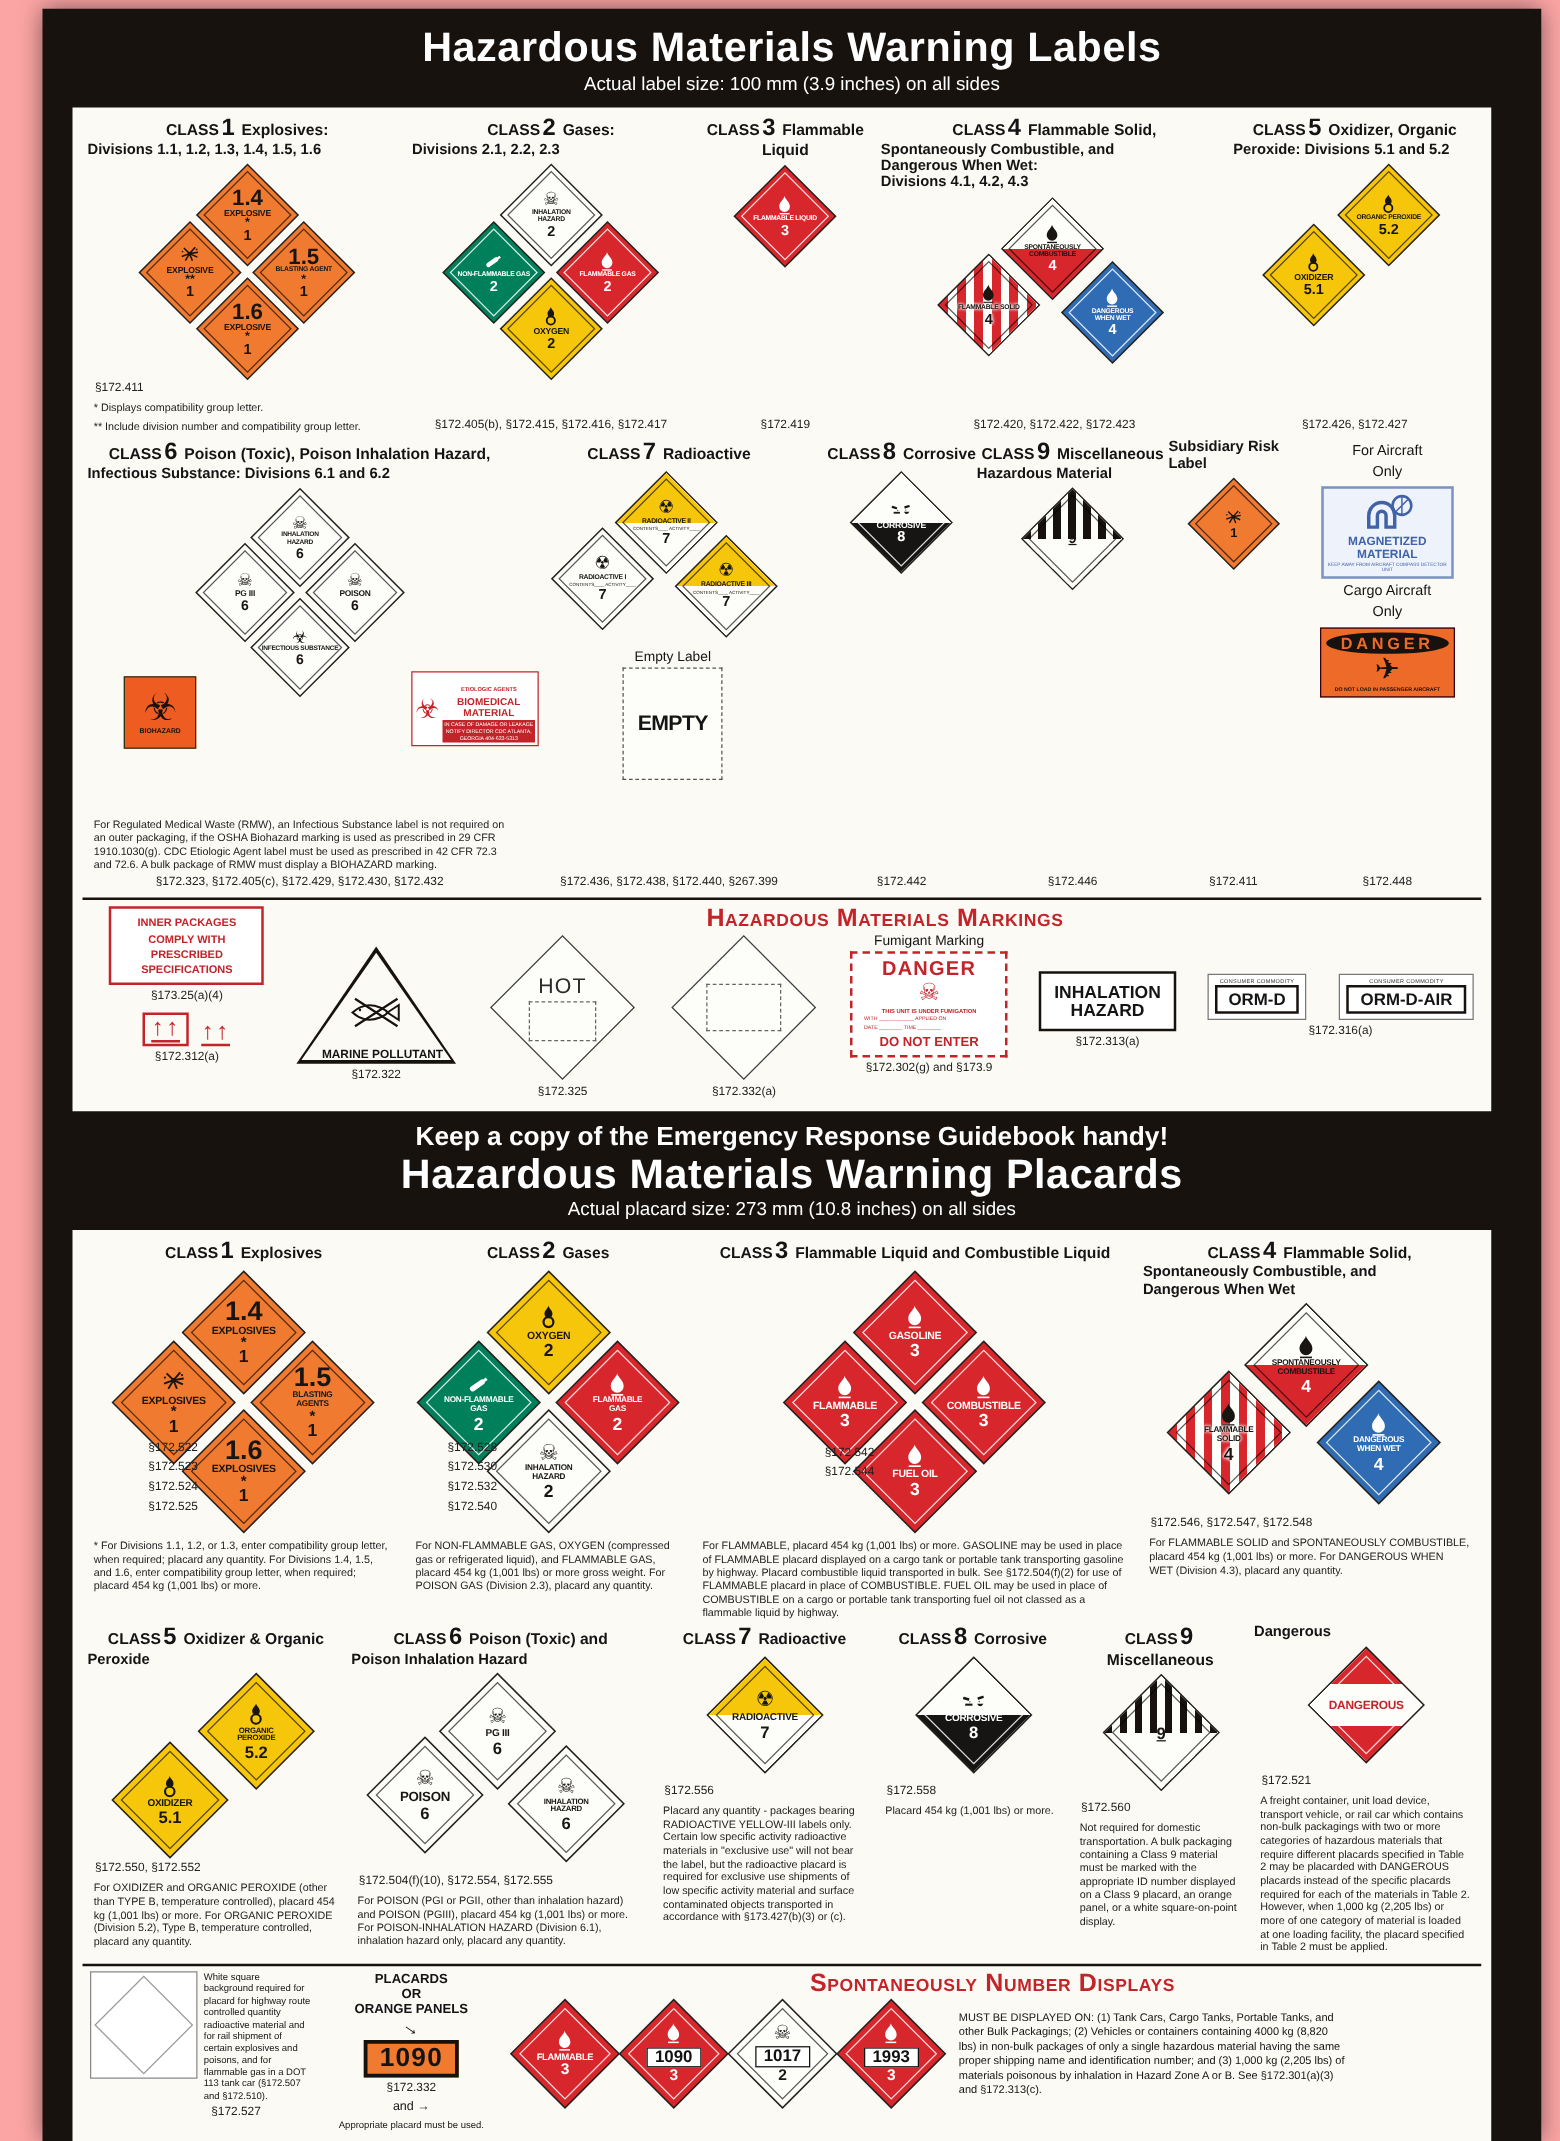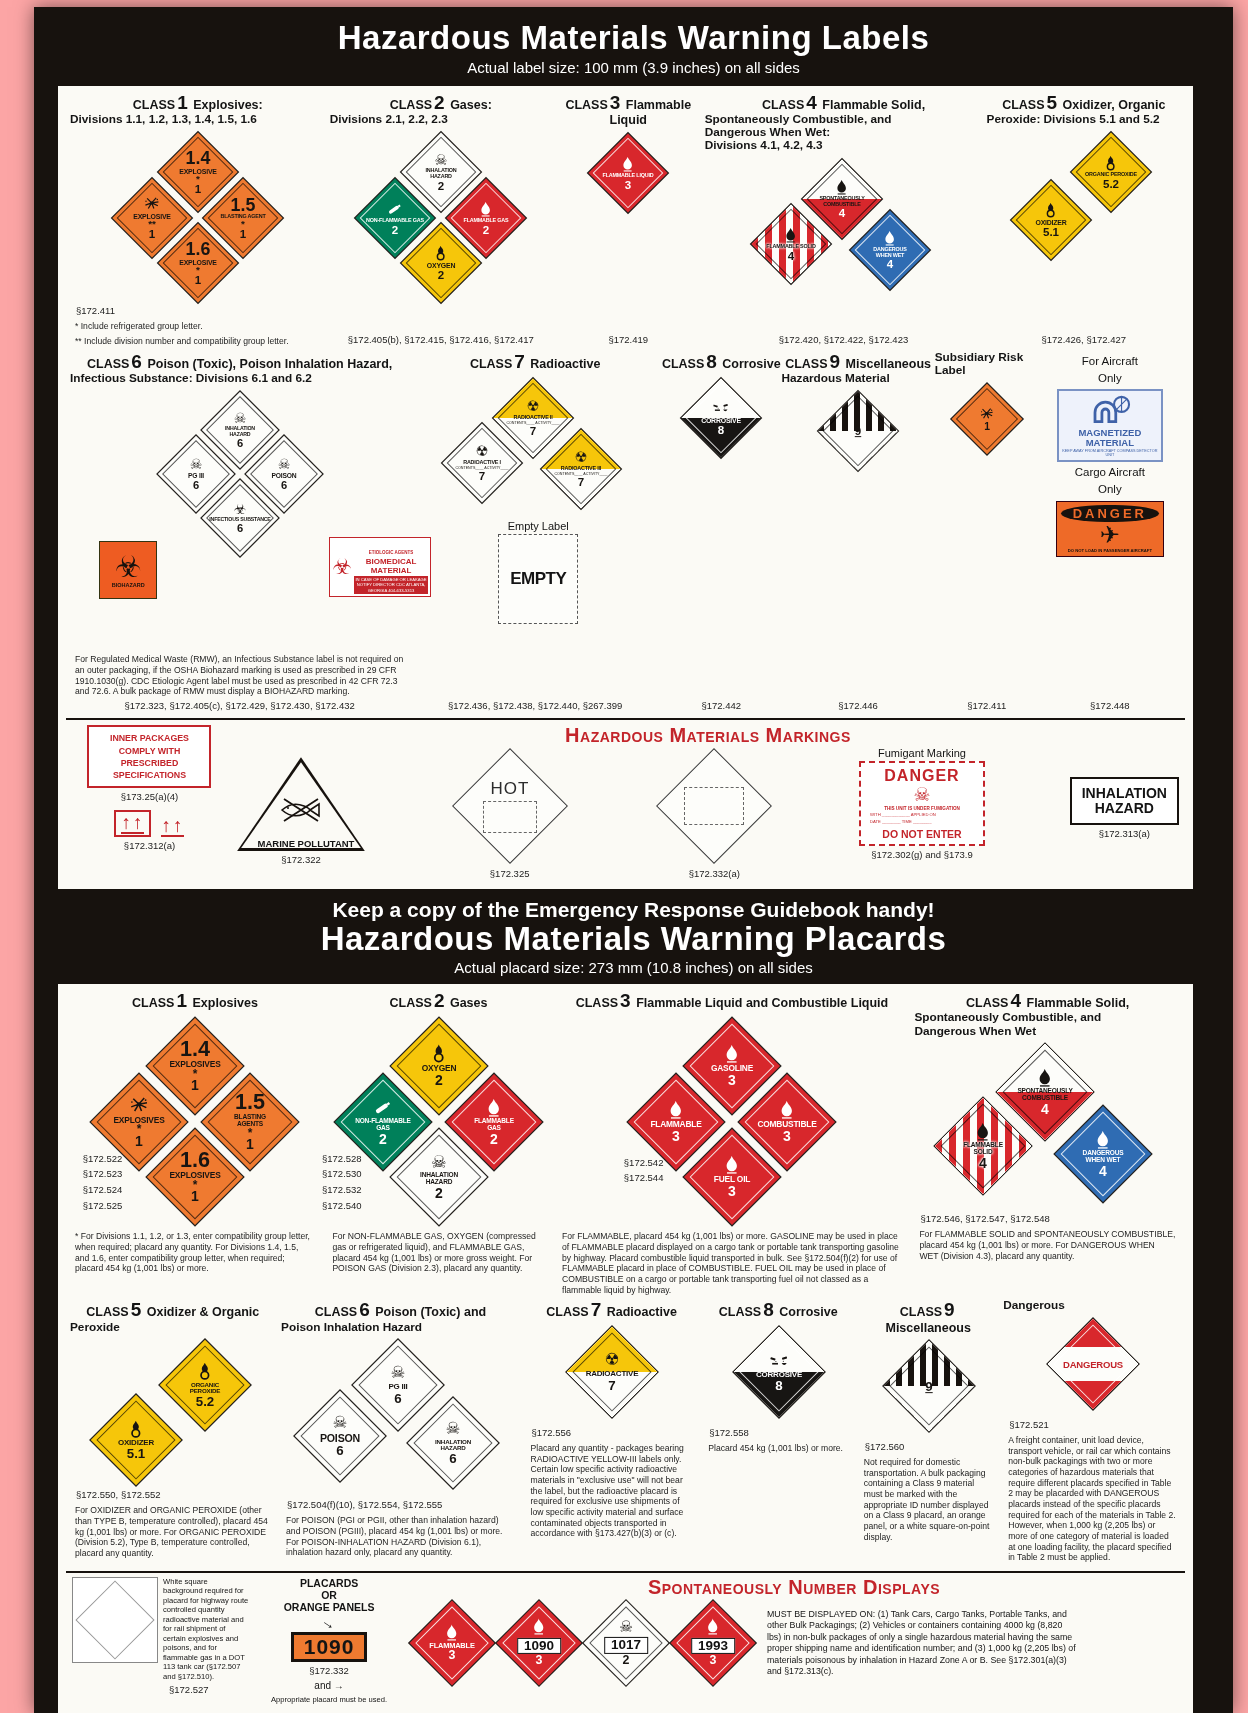--- a/index.html
+++ b/index.html
@@ -47,21 +47,21 @@
   .dstar{font-size:1.5em;font-weight:800;line-height:.7;margin-top:1px;}
   .dnum{font-size:1.75em;font-weight:800;margin-top:1px;line-height:.95;}
   .dnum.u9{text-decoration:underline;}
   .didbox{background:#fff;color:#111;border:1.5px solid #111;font-weight:800;font-size:1.9em;padding:0 6px;margin-top:2px;line-height:1.1;}
   .dicon{display:block;}
   .dicon svg{width:2.4em;height:2.4em;display:block;}
   .dicon.ch{font-size:2.2em;line-height:1;}
   .cits{font-size:9.5px;color:#222;margin-top:3px;text-align:center;line-height:1.3;}
   .cits.left{text-align:left;padding-left:6px;}
   .cits.mta{margin-top:auto;}
-  .cits-in{position:absolute;font-size:9.5px;color:#222;line-height:1.65;text-align:left;}
+  .cits-in{position:absolute;font-size:9.5px;color:#222;line-height:1.65;text-align:left;margin-left:36px;}
   .fn{font-size:8.6px;line-height:1.24;color:#1d1d1d;text-align:left;margin-top:4px;padding:0 5px;}
   .fn.mta{margin-top:auto;}
   .biohaz{position:absolute;width:56px;height:56px;background:#ee5c22;border:1px solid #331;display:flex;flex-direction:column;align-items:center;justify-content:center;color:#17120e;}
   .biohaz .bh{font-size:30px;line-height:1;}
   .biohaz .bht{font-size:5.5px;font-weight:700;}
   .biomed{position:absolute;width:96px;background:#fff;border:1.5px solid #c3242a;padding:2px;display:flex;gap:2px;align-items:center;}
   .biomed .bmsym{color:#c3242a;font-size:22px;}
   .biomed .bmtx{flex:1;text-align:center;color:#c3242a;}
   .biomed .bm0{font-size:4.5px;font-weight:700;}
   .biomed .bm1{font-size:8px;font-weight:800;line-height:1.05;}
@@ -186,21 +186,21 @@
                   <div class="dinner" style="font-size:6.6px">
                     <span class="dbig">1.6</span>
                     <span class="dlab">EXPLOSIVE</span>
                     <span class="dstar">*</span>
                     <span class="dnum">1</span>
                   </div>
                 </div>
               </div>
             </div>
             <div class="cits left mta">§172.411</div>
-            <div class="fn">*  Include refrigerated group letter.</div>
+            <div class="fn">*  Displays compatibility group letter.</div>
             <div class="fn">** Include division number and compatibility group letter.</div>
           </div>
           <div class="ccol" style="width:20%">
             <div class="chead"><span class="cw">CLASS</span><span class="cn">2</span> <span class="cr">Gases:</span></div>
             <div class="chead2">Divisions 2.1, 2.2, 2.3</div>
             <div class="cluster" style="width:171px;height:171px">
               <div class="dwrap" style="left:46px;top:0px;width:80px;height:80px">
                 <div class="dsq st-white" style="width:56px;height:56px">
                   <div class="dinner" style="font-size:6.6px">
                     <span class="dicon ch">☠</span>
@@ -591,20 +591,33 @@
                   <div class="fl2">WITH ____________  APPLIED ON<br>DATE ________   TIME ________</div>
                   <div class="fne">DO NOT ENTER</div>
                 </div>
                 <div class="cits">§172.302(g) and §173.9</div>
               </div>
               <div class="mkitem">
                 <div class="tbwrap">
                   <div class="inhalbox">INHALATION<br>HAZARD</div>
                 </div>
                 <div class="cits">§172.313(a)</div>
+              </div>
+              <div class="mkitem">
+                <div class="ormwrap">
+                  <div class="orm">
+                    <div class="cc">CONSUMER COMMODITY</div>
+                    <div class="ormlab">ORM-D</div>
+                  </div>
+                  <div class="orm">
+                    <div class="cc">CONSUMER COMMODITY</div>
+                    <div class="ormlab">ORM-D-AIR</div>
+                  </div>
+                </div>
+                <div class="cits">§172.316(a)</div>
               </div>
             </div>
           </div>
         </div>
     </div>
     <div class="midband">
       <div class="keep">Keep a copy of the Emergency Response Guidebook handy!</div>
       <div class="h1">Hazardous Materials Warning Placards</div>
       <div class="hsub">Actual placard size: 273 mm (10.8 inches) on all sides</div>
     </div>

